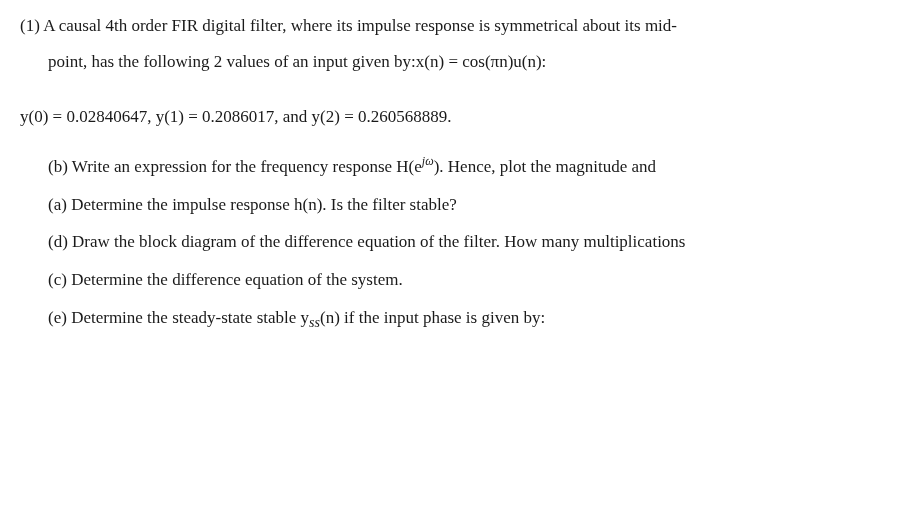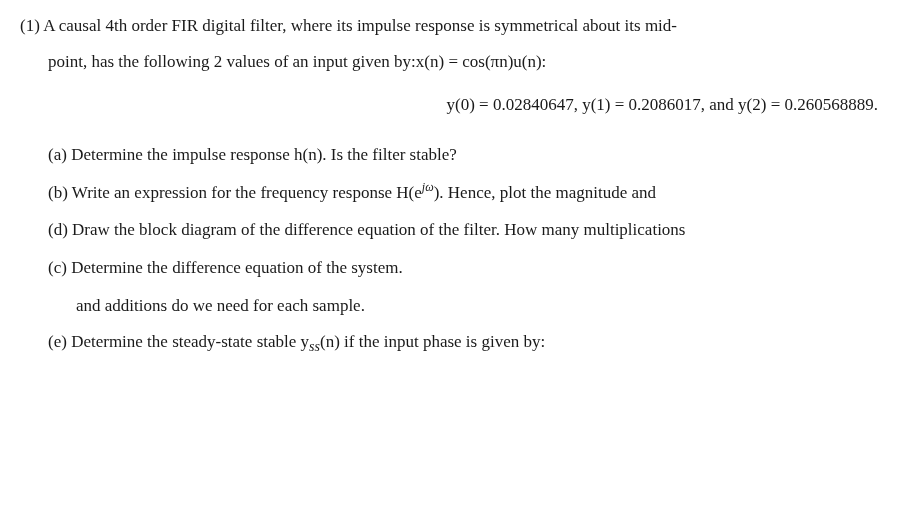--- a/index.html
+++ b/index.html
@@ -14,22 +14,22 @@
       font-family: "Times New Roman", Times, serif;
       font-size: 17px;
       color: #1a1a1a;
       padding: 8px 30px 20px 20px;
       line-height: 2.1;
     }
     .main-problem {
       text-align: justify;
     }
     .centered-eq {
-      text-align: right;
-      margin: 8px 0 14px 0;
+      text-align: left;
+      margin: 20px 0 14px 0;
     }
     .subparts {
       padding-left: 28px;
     }
     .subpart {
       text-align: justify;
       margin-bottom: 2px;
     }
     .sublabel {
       display: inline;
@@ -62,41 +62,38 @@
   <span>point, has the following 2 values of an input given by:</span><span class="ital">x(n) = cos(πn)u(n):</span>
 </div>
 
 <div class="centered-eq">
   <span class="ital">y(0) = 0.02840647,  y(1) = 0.2086017,  and  y(2) = 0.260568889.</span>
 </div>
 
 <div class="subparts">
 
   <div class="subpart">
-    <span class="sublabel">(a)</span>
-    <span>Determine the impulse response <span class="ital">h</span>(<span class="ital">n</span>). Is the filter stable?</span>
+    <span class="sublabel">(b)</span>
+    <span>Write an expression for the frequency response </span><span class="ital">H(e</span><span class="sup">jω</span><span>).</span><span> Hence, plot the magnitude and</span>
   </div>
 
   <div class="subpart">
-    <span class="sublabel">(b)</span>
-    <span>Write an expression for the frequency response </span><span class="ital">H(e</span><span class="sup">jω</span><span>).</span><span> Hence, plot the magnitude and</span>
+    <span class="sublabel">(a)</span>
+    <span>Determine the impulse response <span class="ital">h</span>(<span class="ital">n</span>). Is the filter stable?</span>
   </div>
 
   <div class="subpart">
     <span class="sublabel">(d)</span>
     <span>Draw the block diagram of the difference equation of the filter. How many multiplications</span>
   </div>
 
   <div class="subpart">
     <span class="sublabel">(c)</span>
     <span>Determine the difference equation of the system.</span>
   </div>
-  <div class="subindent">
-    <span>and additions do we need for each sample.</span>
-  </div>
 
   <div class="subpart">
     <span class="sublabel">(e)</span>
     <span>Determine the steady-state stable </span><span class="ital">y</span><span class="ss-sub">ss</span><span>(<span class="ital">n</span>)</span><span> if the input phase is given by:</span>
   </div>
 
 
 </div>
 
 </body></html>

